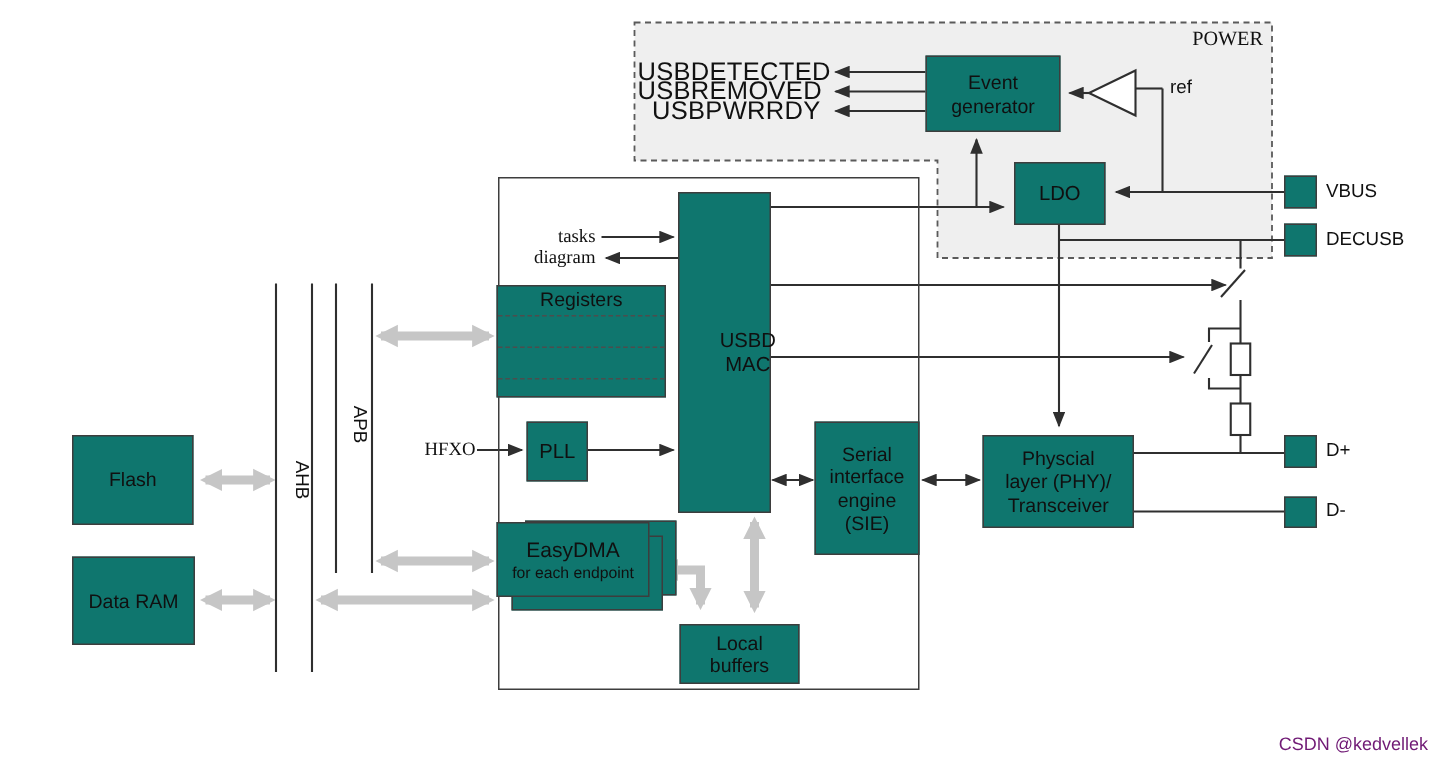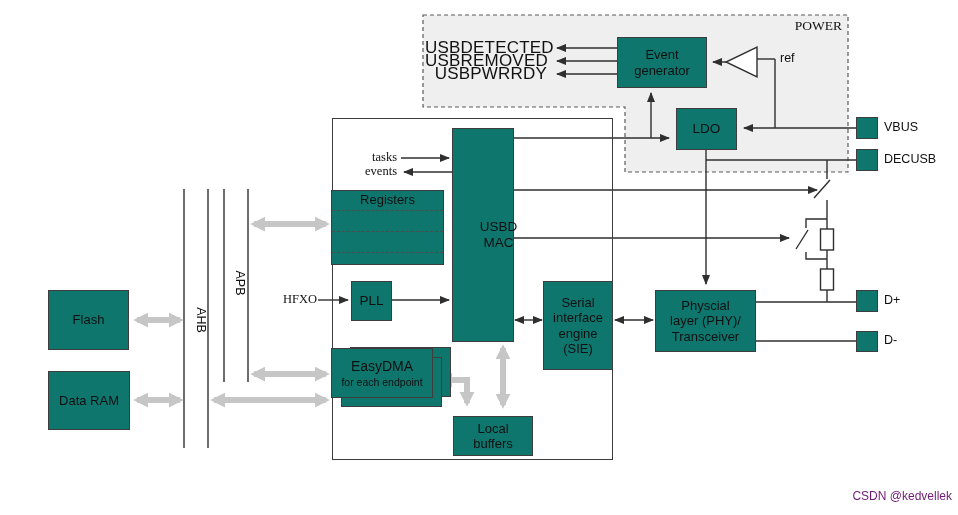--- a/index.html
+++ b/index.html
@@ -131,21 +131,21 @@
   <div class="box pin" style="left:856px;top:149px;"></div>
   <div class="plain" style="left:884px;top:153px;">DECUSB</div>
   <div class="box pin" style="left:856px;top:290px;"></div>
   <div class="plain" style="left:884px;top:294px;">D+</div>
   <div class="box pin" style="left:856px;top:331px;height:21px;"></div>
   <div class="plain" style="left:884px;top:334px;">D-</div>
 
   <div class="box outline" style="left:332px;top:118px;width:281px;height:342px;"></div>
 
   <div class="plain right" style="left:340px;top:151px;width:57px;">tasks</div>
-  <div class="plain right" style="left:335px;top:165px;width:62px;">events</div>
+  <div class="plain right" style="left:335px;top:165px;width:62px;">diagram</div>
 
   <div class="box" style="left:331px;top:190px;width:113px;height:75px;align-items:flex-start;">
     <div class="reg-label">Registers</div>
     <div class="dashrow" style="top:19px;"></div>
     <div class="dashrow" style="top:40px;"></div>
     <div class="dashrow" style="top:61px;"></div>
   </div>
 
   <div class="box ml" style="left:452px;top:128px;width:62px;height:214px;font-size:13.5px;padding-left:31px;">USBD
 MAC</div>

